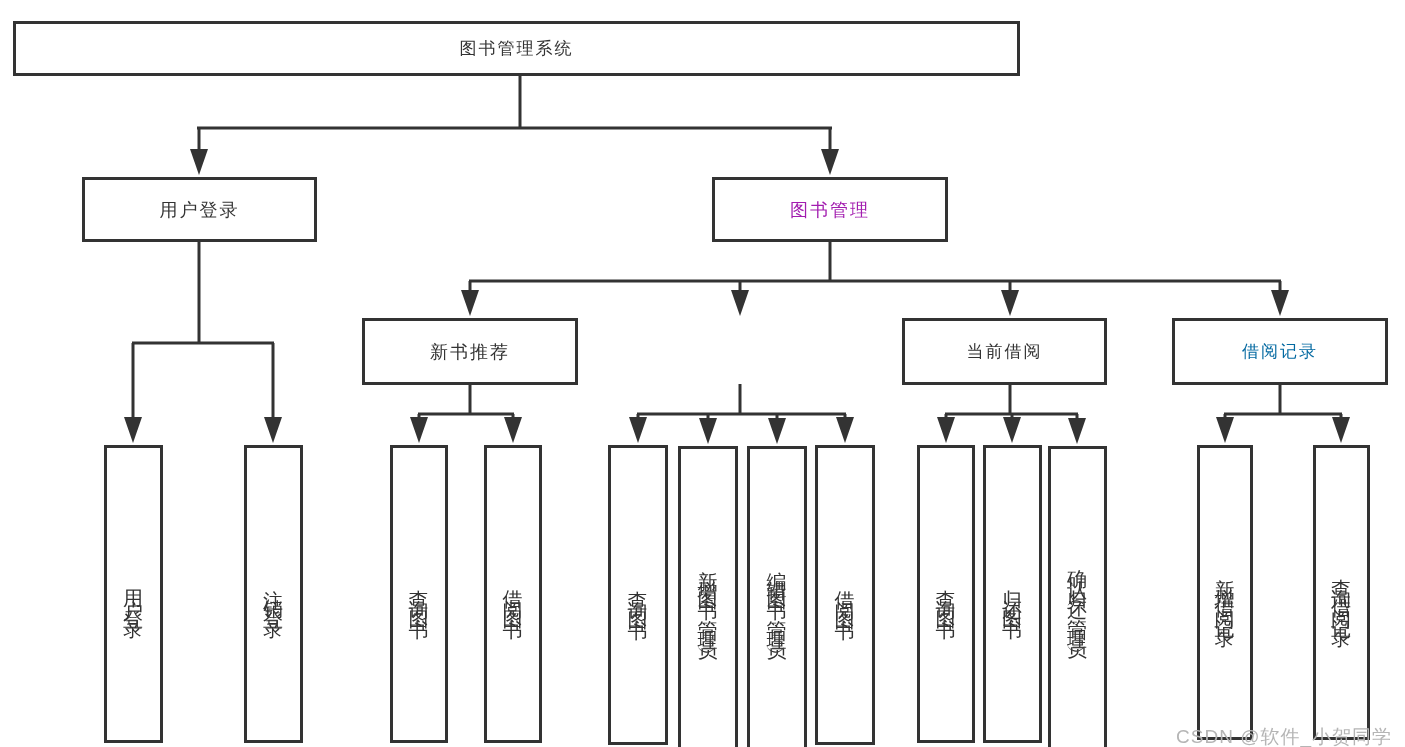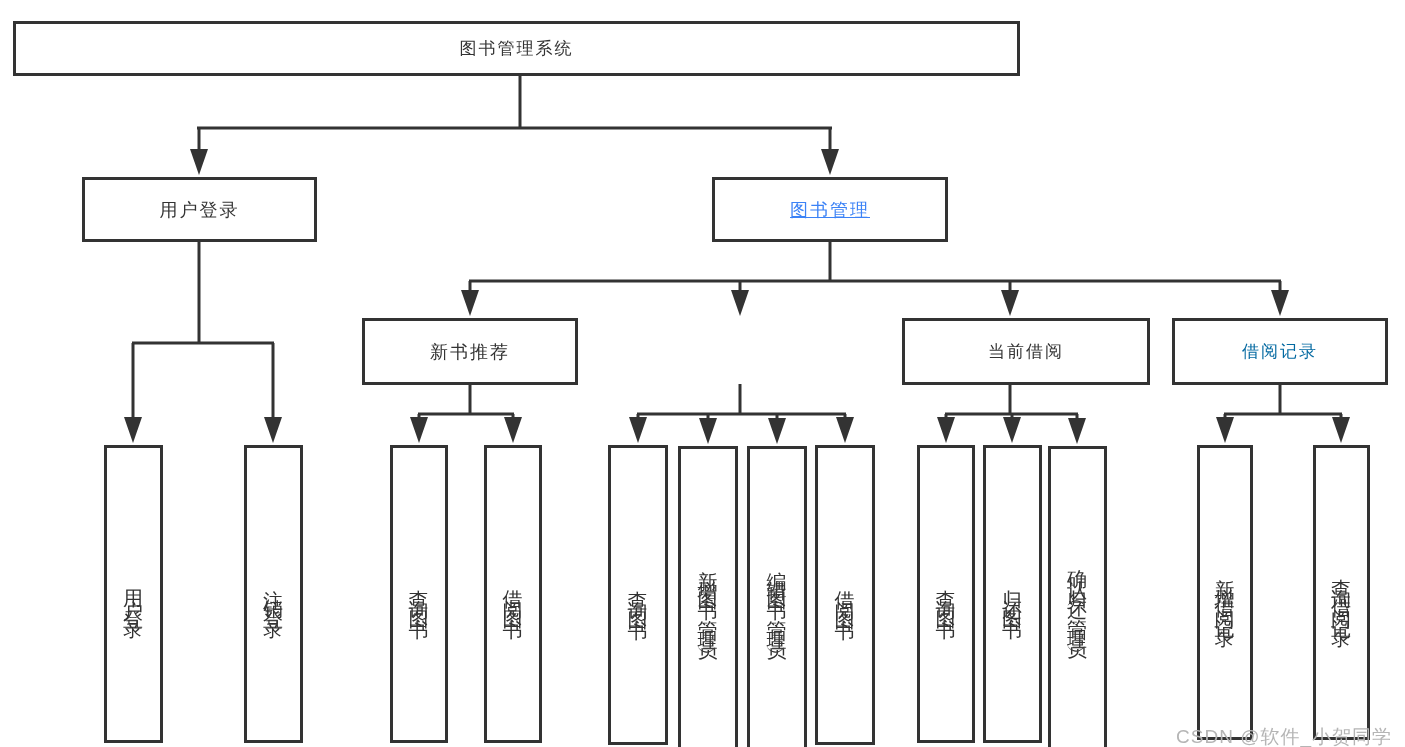--- a/index.html
+++ b/index.html
@@ -88,27 +88,27 @@
       <polygon points="1216,409 1234,409 1225,435" fill="#333333"></polygon>
       <polygon points="1332,409 1350,409 1341,435" fill="#333333"></polygon>
     </svg>
 
   <div class="node h" style="left: 13px; top: 13px; width: 1007px; height: 55px; font-size: 17px; border-color: rgb(51, 51, 51); background: rgb(255, 255, 255); color: rgb(51, 51, 51);">
       <span>图书管理系统</span>
     </div>
     <div class="node h" style="left: 82px; top: 169px; width: 235px; height: 65px; font-size: 18px; border-color: rgb(51, 51, 51); background: rgb(255, 255, 255); color: rgb(51, 51, 51);">
       <span>用户登录</span>
     </div>
-    <div class="node h" style="left: 712px; top: 169px; width: 236px; height: 65px; font-size: 18px; border-color: rgb(51, 51, 51); background: rgb(255, 255, 255); color: #3b82f6; text-decoration: underline;">
+    <div class="node h" style="left: 712px; top: 169px; width: 236px; height: 65px; font-size: 18px; border-color: rgb(51, 51, 51); background: rgb(255, 255, 255); color: #a21caf;">
       <span>图书管理</span>
     </div>
     <div class="node h" style="left: 362px; top: 310px; width: 216px; height: 67px; font-size: 18px; border-color: rgb(51, 51, 51); background: rgb(255, 255, 255); color: rgb(51, 51, 51);">
       <span>新书推荐</span>
     </div>
-    <div class="node h" style="left: 902px; top: 310px; width: 248px; height: 67px; font-size: 17px; border-color: rgb(51, 51, 51); background: rgb(255, 255, 255); color: rgb(51, 51, 51);">
+    <div class="node h" style="left: 902px; top: 310px; width: 205px; height: 67px; font-size: 17px; border-color: rgb(51, 51, 51); background: rgb(255, 255, 255); color: rgb(51, 51, 51);">
       <span>当前借阅</span>
     </div>
     <div class="node h" style="left: 1172px; top: 310px; width: 216px; height: 67px; font-size: 17px; border-color: rgb(51, 51, 51); background: rgb(255, 255, 255); color: #0369a1;">
       <span>借阅记录</span>
     </div>
     <div class="node v" style="left: 104px; top: 437px; width: 59px; height: 298px; font-size: 20px; border-color: rgb(51, 51, 51); background: rgb(255, 255, 255); color: rgb(51, 51, 51);">
       <span>用户登录</span>
     </div>
     <div class="node v" style="left: 244px; top: 437px; width: 59px; height: 298px; font-size: 20px; border-color: rgb(51, 51, 51); background: rgb(255, 255, 255); color: rgb(51, 51, 51);">
       <span>注销登录</span>

